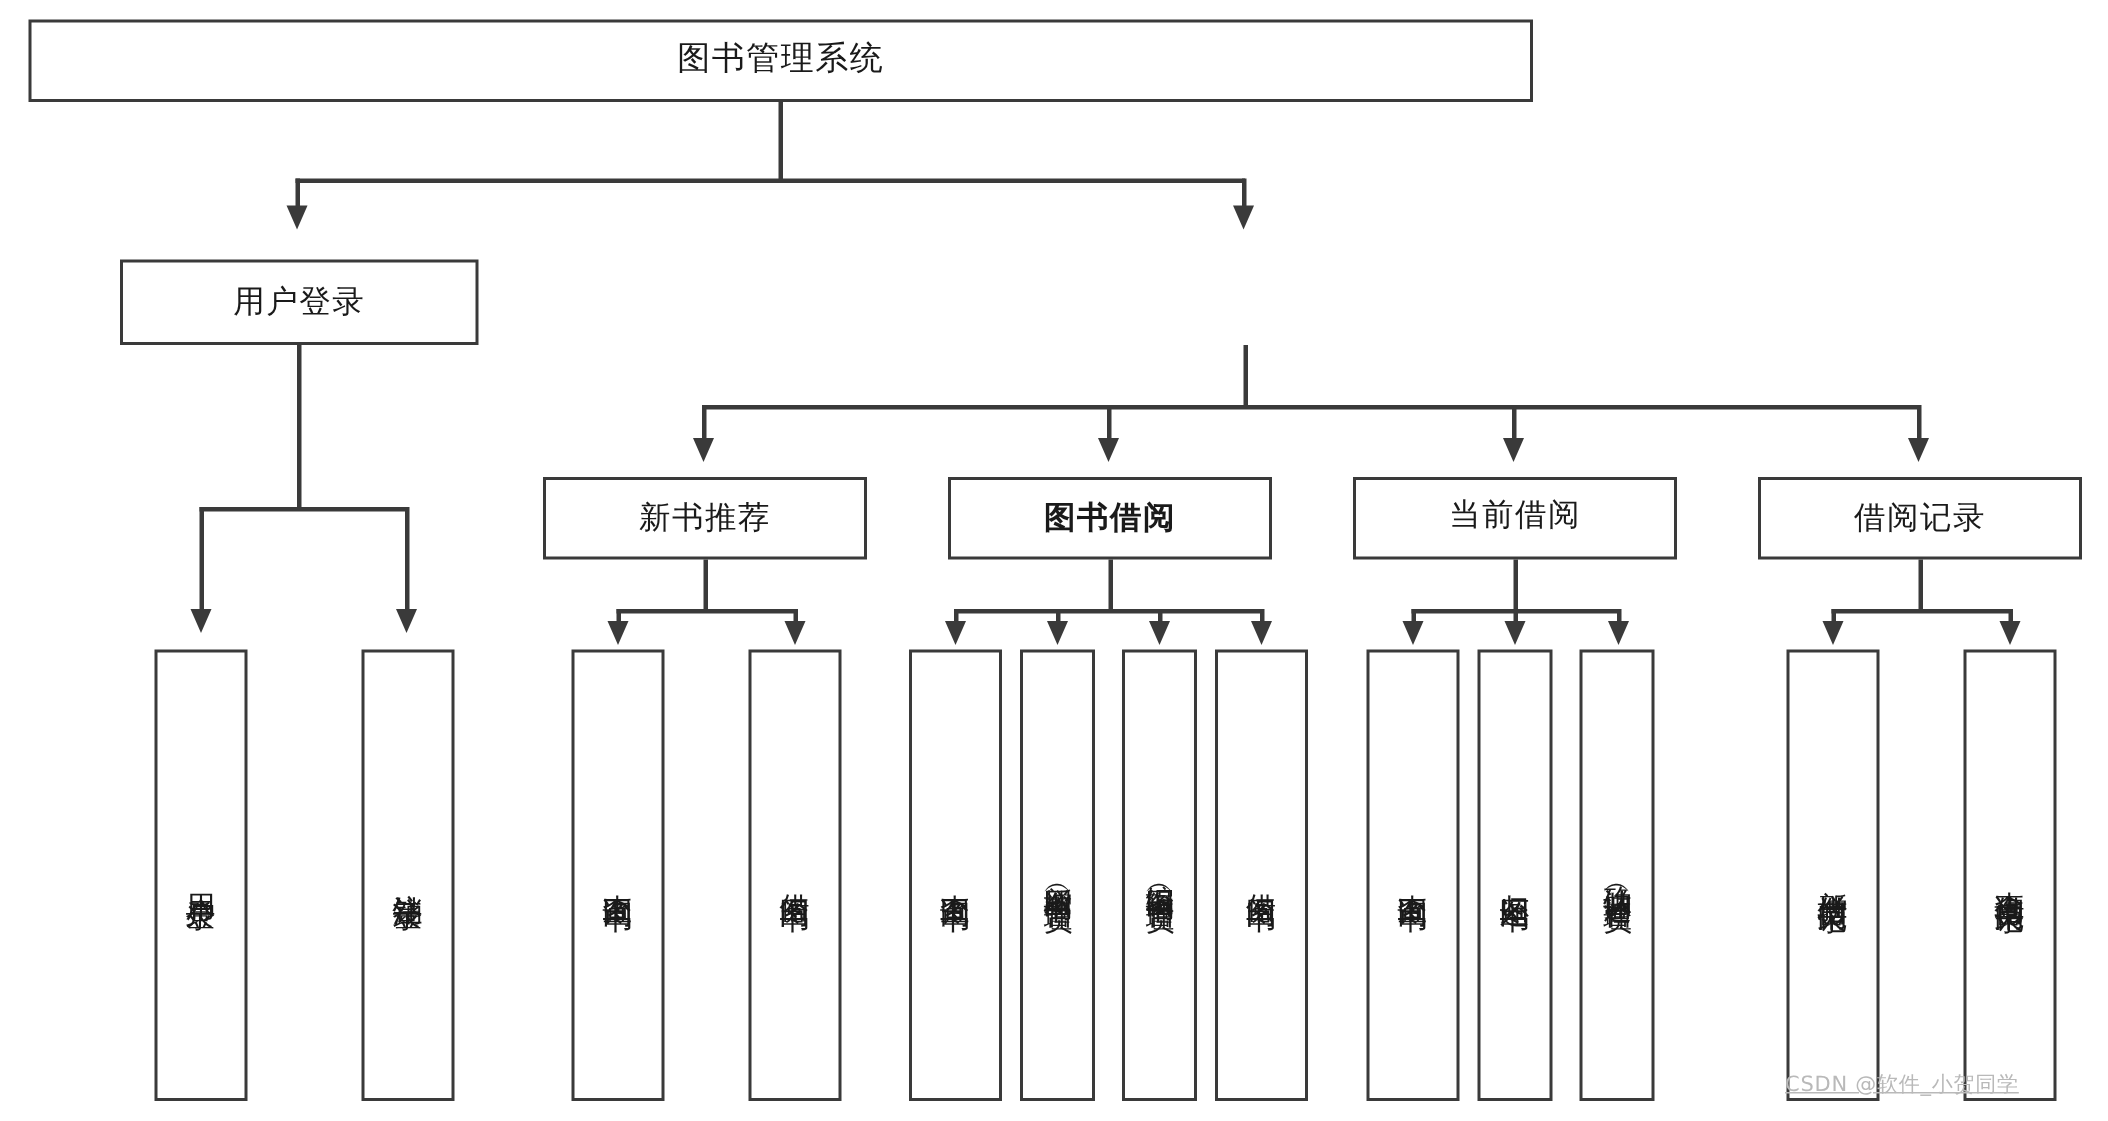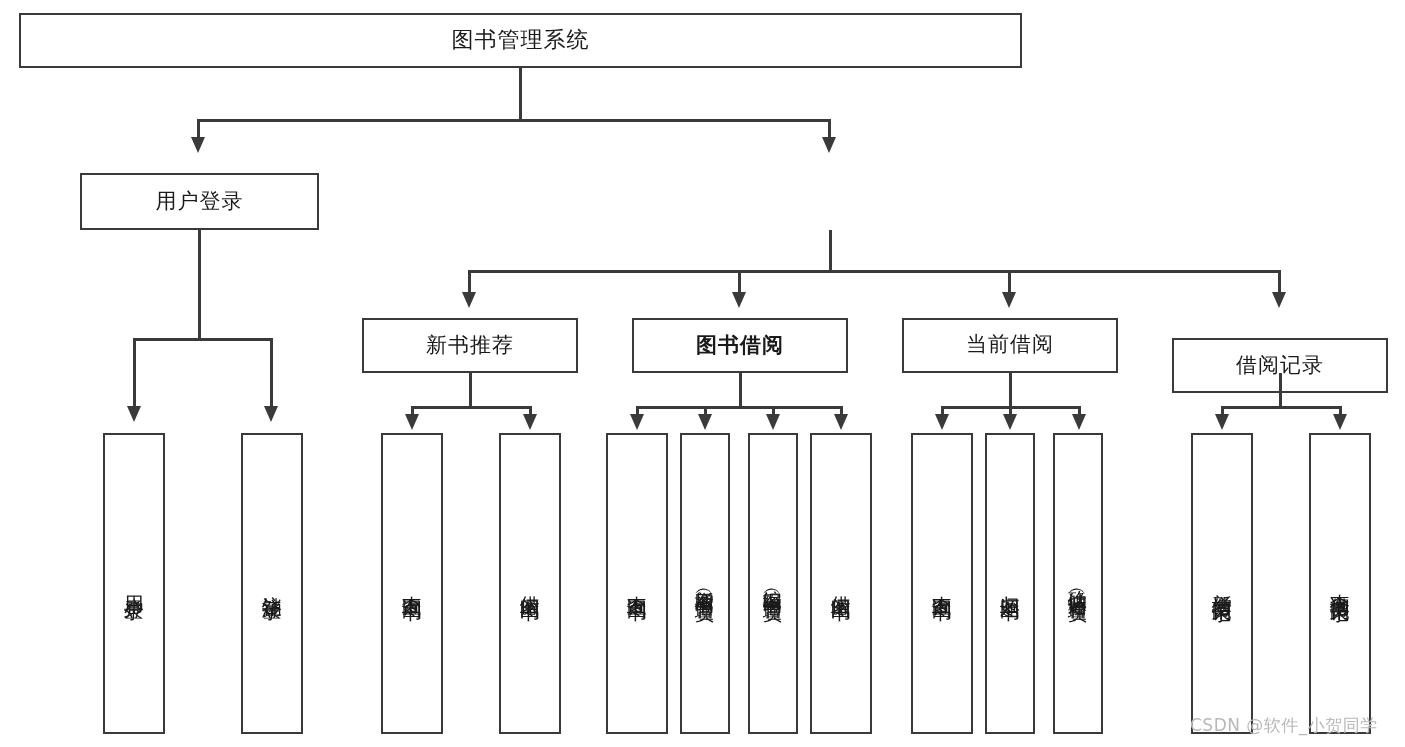--- a/index.html
+++ b/index.html
@@ -66,24 +66,25 @@
   .arrow {
     position: absolute;
     width: 0;
     height: 0;
     border-left: 7px solid transparent;
     border-right: 7px solid transparent;
     border-top: 16px solid #3a3a3a;
   }
   .watermark {
     position: absolute;
-    font-size: 17px;
+    font-size: 14px;
     color: #b9b9b9;
     white-space: nowrap;
     letter-spacing: 0.5px;
+    text-decoration: underline;
   }
 </style>
 </head>
 <body>
 
 <div id="canvas">
 
   <div class="node h root" style="left:19px; top:13px; width:1003px; height:55px;">
     <span class="label">图书管理系统</span>
   </div>
@@ -121,21 +122,21 @@
 
   <div class="node h" style="left:362px; top:318px; width:216px; height:55px;">
     <span class="label">新书推荐</span>
   </div>
   <div class="node h" style="left:632px; top:318px; width:216px; height:55px;font-weight:bold;">
     <span class="label">图书借阅</span>
   </div>
   <div class="node h" style="left:902px; top:318px; width:216px; height:55px;font-family:Liberation Mono, monospace;">
     <span class="label">当前借阅</span>
   </div>
-  <div class="node h" style="left:1172px; top:318px; width:216px; height:55px;margin-top:20px;">
+  <div class="node h" style="left:1172px; top:318px; width:216px; height:55px;">
     <span class="label">借阅记录</span>
   </div>
 
   <div class="seg vline" style="left:469px; top:373px; width:2.5px; height:35px;"></div>
   <div class="seg hline" style="left:411px; top:406px; width:120px; height:2.5px;"></div>
   <div class="seg vline" style="left:411px; top:406px; width:2.5px; height:12px;"></div>
   <div class="arrow" style="left:405px; top:414px;"></div>
   <div class="seg vline" style="left:529px; top:406px; width:2.5px; height:12px;"></div>
   <div class="arrow" style="left:523px; top:414px;"></div>
 

